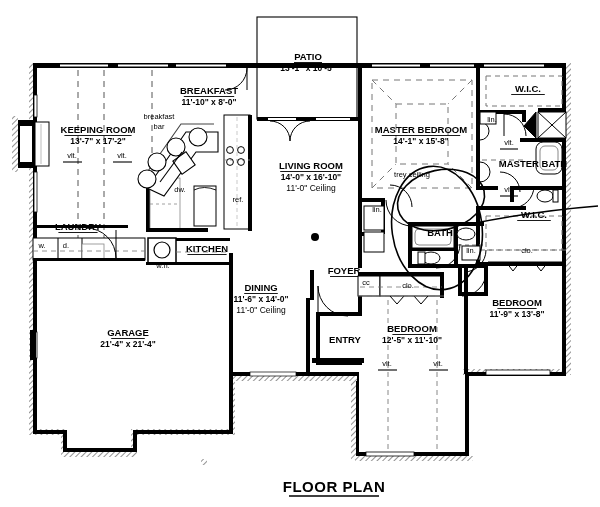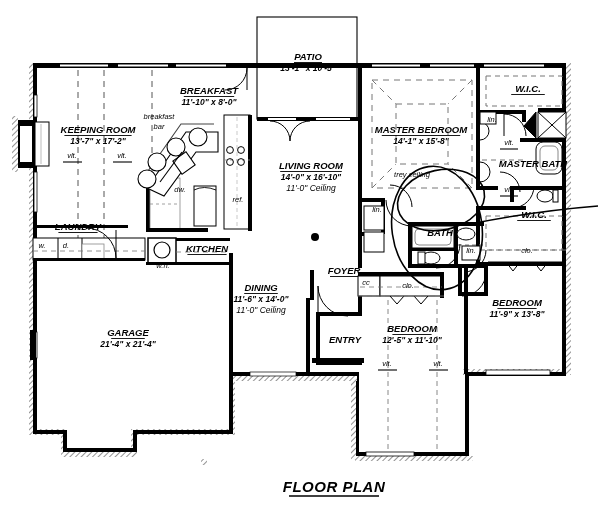--- a/index.html
+++ b/index.html
@@ -1,18 +1,18 @@
 <!DOCTYPE html>
 <html><head>
 <meta charset="utf-8">
 <style>
   html,body{margin:0;padding:0;background:#ffffff;}
   body{width:600px;height:507px;overflow:hidden;
        font-family:"Liberation Sans","DejaVu Sans",sans-serif;}
-  #plan-root{position:relative;width:497px;height:507px;background:#f9a8d4;font-style:italic;}
+  #plan-root{position:relative;width:497px;height:507px;background:#f9a8d4;}
   svg{display:block;}
   .rm-name{font-family:"Liberation Sans",sans-serif;font-weight:bold;fill:#000;
            text-anchor:middle;}
   .rm-dim{font-family:"Liberation Sans",sans-serif;font-weight:bold;fill:#000;
           text-anchor:middle;}
   .rm-sub{font-family:"Liberation Sans",sans-serif;fill:#000;text-anchor:middle;}
   .tiny{font-family:"Liberation Sans",sans-serif;fill:#000;}
   .title-txt{font-family:"Liberation Sans",sans-serif;font-weight:bold;
              fill:#000;text-anchor:middle;letter-spacing:0.5px;}
 </style>

